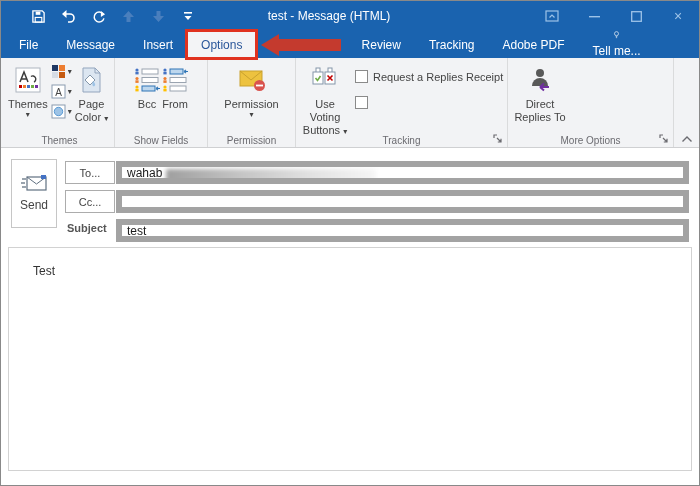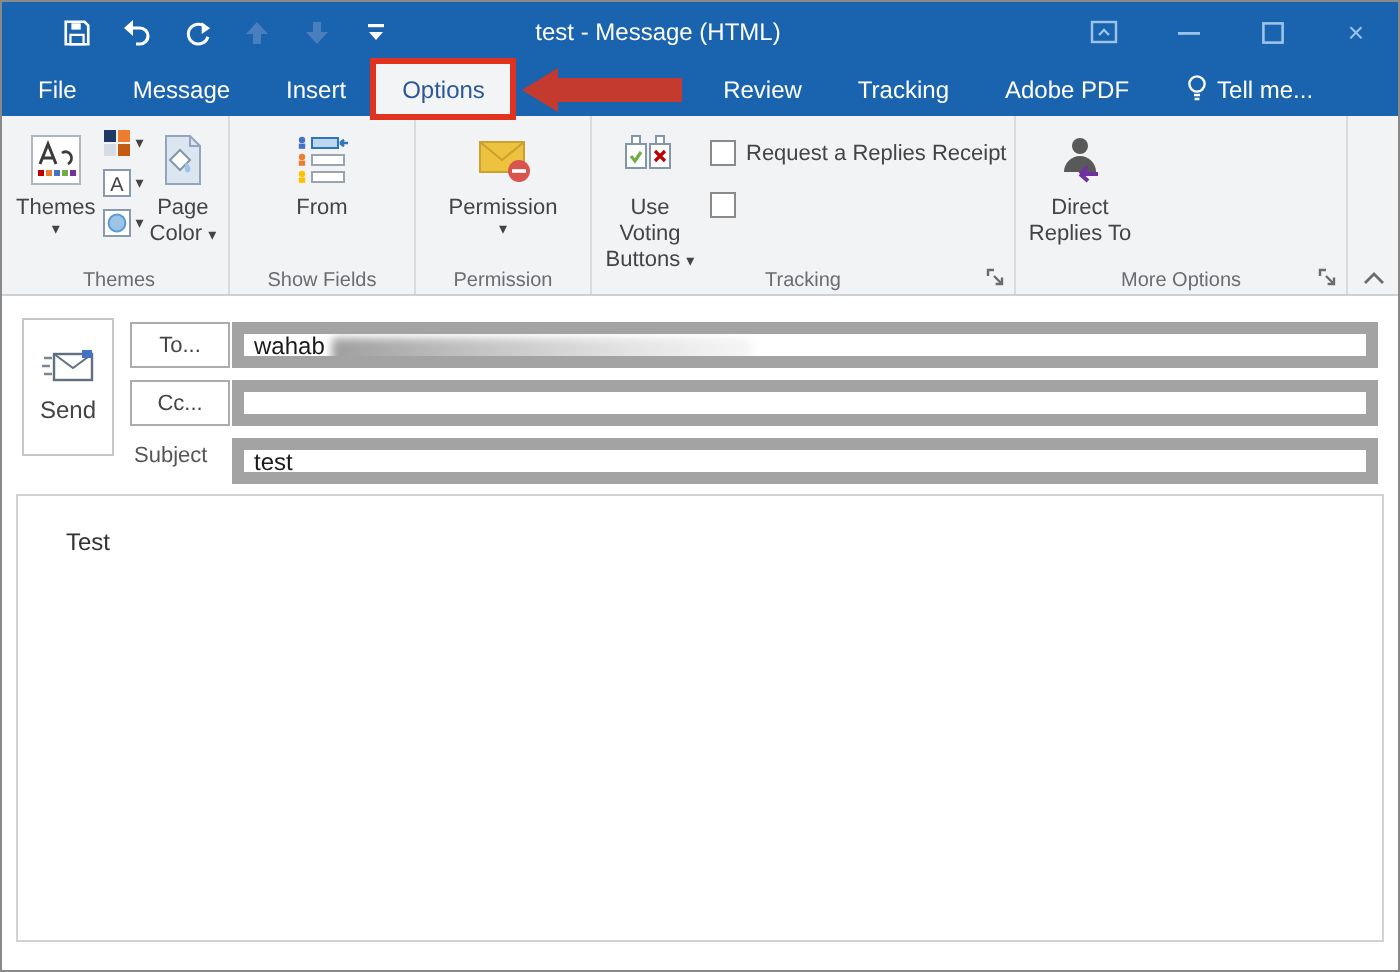--- a/index.html
+++ b/index.html
@@ -13,21 +13,21 @@
   .qat { display:flex; align-items:center; gap:4px; margin-left:24px; }
   .qat-btn { width:26px; height:22px; display:flex; align-items:center; justify-content:center; }
   .win-title { position:absolute; left:308px; top:8px; transform:translateX(-50%); color:#fff; font-size:12px; white-space:nowrap;margin-left:20px; }
   .win-controls { position:absolute; right:0; top:0; height:30px; display:flex; }
   .win-ctrl { width:42px; height:30px; display:flex; align-items:center; justify-content:center; color:#9dc3e8; font-size:14px; }
 
   
   .tabrow { position:relative; height:27px; background:#1a63af; display:flex; align-items:stretch; padding-left:4px; }
   .tab { color:#fff; font-size:12px; display:flex; align-items:center; padding:0 14px; white-space:nowrap; }
   .tab.selected { background:#f3f4f6; color:#2b579a; outline:3px solid #e0321f; outline-offset:-1px; position:relative; z-index:2; }
-  .tab-tellme { display:flex; align-items:center; gap:5px; }
+  .tab-tellme { display:flex; align-items:center; gap:5px;flex-direction:column; }
   .annot-arrow { position:absolute; left:260px; top:3px; width:82px; height:22px; z-index:5; }
   .annot-arrow .tip { position:absolute; left:0; top:0; width:0; height:0; border-top:11px solid transparent; border-bottom:11px solid transparent; border-right:18px solid #c43a2e; }
   .annot-arrow .tail { position:absolute; left:16px; top:5px; width:64px; height:12px; background:#c43a2e; }
 
   
   .ribbon { position:relative; height:90px; background:#f2f3f5; border-bottom:1px solid #cfd0d2; display:flex; padding-left:4px; }
   .rgroup { position:relative; border-right:1px solid #dadbdc; padding:2px 3px 15px; display:flex; align-items:flex-start; }
   .glabel { position:absolute; bottom:1px; left:0; right:0; text-align:center; font-size:10px; color:#6b6b70; white-space:nowrap; }
   .launcher { position:absolute; bottom:3px; right:4px; }
   .bigbtn { display:flex; flex-direction:column; align-items:center; padding-top:2px; color:#444; font-size:11px; line-height:13px; text-align:center; }
@@ -42,21 +42,21 @@
   .collapse { position:absolute; right:6px; bottom:4px; }
 
   
   .compose { position:relative; height:99px; background:#fff; }
   .send-btn { position:absolute; left:10px; top:11px; width:46px; height:69px; border:1px solid #c6c6c6; background:#fff;
               display:flex; flex-direction:column; align-items:center; justify-content:center; gap:5px; color:#444; font-size:12px; }
   .fieldbtn { position:absolute; left:64px; width:50px; height:23px; border:1px solid #acacac; background:#fff; color:#444; font-size:11px;
               display:flex; align-items:center; justify-content:center; }
   .field { position:absolute; left:115px; width:573px; height:23px; border:6px solid #a3a3a3; background:#fff; font-size:12px; color:#1a1a1a;
            display:flex; align-items:center; padding-left:5px; overflow:hidden; }
-  .subj-label { position:absolute; left:66px; top:74px; font-size:11px; color:#555; }
+  .subj-label { position:absolute; left:66px; top:74px; font-size:11px; color:#555;font-weight:bold; }
   .to-value { text-decoration:underline; position:relative; z-index:1; }
   .blur-patch { position:absolute; left:44px; top:2px; width:210px; height:19px; border-radius:2px; z-index:2;
                 background:linear-gradient(90deg,#9f9f9f 0%,#c4c4c4 35%,#e3e3e3 70%,#f6f6f6 100%); filter:blur(2px); }
 
   
   .bodybox { margin:0 7px; height:224px; border:1px solid #d2d2d2; background:#fff; padding:16px 0 0 24px; font-size:12px; color:#333; }
 
   svg { display:block; }
 </style>
 </head>
@@ -207,20 +207,43 @@
       <div class="glabel">Themes</div>
     </div>
 
     <div class="rgroup" style="width:93px; justify-content:center">
       <div class="bigbtn">
         <span class="ic">
             <svg width="28" height="26" viewBox="0 0 28 26">
               <g>
                 <circle cx="4" cy="3" r="1.6" fill="#4472c4"></circle>
                 <rect x="2.4" y="4.8" width="3.2" height="2.6" fill="#4472c4"></rect>
+                <rect x="9" y="2" width="16" height="5" fill="#fff" stroke="#9aa4b0"></rect>
+              </g>
+              <g>
+                <circle cx="4" cy="11.5" r="1.6" fill="#ed7d31"></circle>
+                <rect x="2.4" y="13.3" width="3.2" height="2.6" fill="#ed7d31"></rect>
+                <rect x="9" y="10.5" width="16" height="5" fill="#fff" stroke="#9aa4b0"></rect>
+              </g>
+              <g>
+                <circle cx="4" cy="20" r="1.6" fill="#ffc000"></circle>
+                <rect x="2.4" y="21.8" width="3.2" height="2.6" fill="#ffc000"></rect>
+                <rect x="9" y="19" width="13" height="5" fill="#bdd7ee" stroke="#2e75b6"></rect>
+                <path d="M27 21.5h-4m0 0 2-1.6m-2 1.6 2 1.6" stroke="#2e75b6" stroke-width="1.2" fill="none"></path>
+              </g>
+            </svg>
+          </span>
+        <span>Bcc</span>
+      </div>
+      <div class="bigbtn">
+        <span class="ic">
+            <svg width="28" height="26" viewBox="0 0 28 26">
+              <g>
+                <circle cx="4" cy="3" r="1.6" fill="#4472c4"></circle>
+                <rect x="2.4" y="4.8" width="3.2" height="2.6" fill="#4472c4"></rect>
                 <rect x="9" y="2" width="13" height="5" fill="#bdd7ee" stroke="#2e75b6"></rect>
                 <path d="M27 4.5h-4m0 0 2-1.6m-2 1.6 2 1.6" stroke="#2e75b6" stroke-width="1.2" fill="none"></path>
               </g>
               <g>
                 <circle cx="4" cy="11.5" r="1.6" fill="#ed7d31"></circle>
                 <rect x="2.4" y="13.3" width="3.2" height="2.6" fill="#ed7d31"></rect>
                 <rect x="9" y="10.5" width="16" height="5" fill="#fff" stroke="#9aa4b0"></rect>
               </g>
               <g>
                 <circle cx="4" cy="20" r="1.6" fill="#ffc000"></circle>

